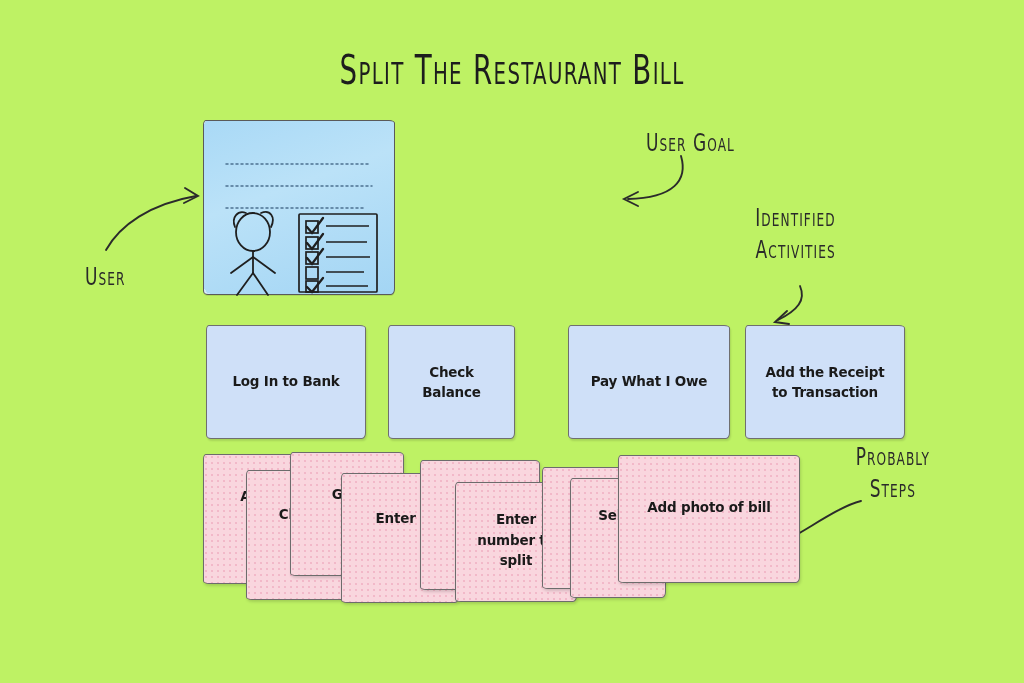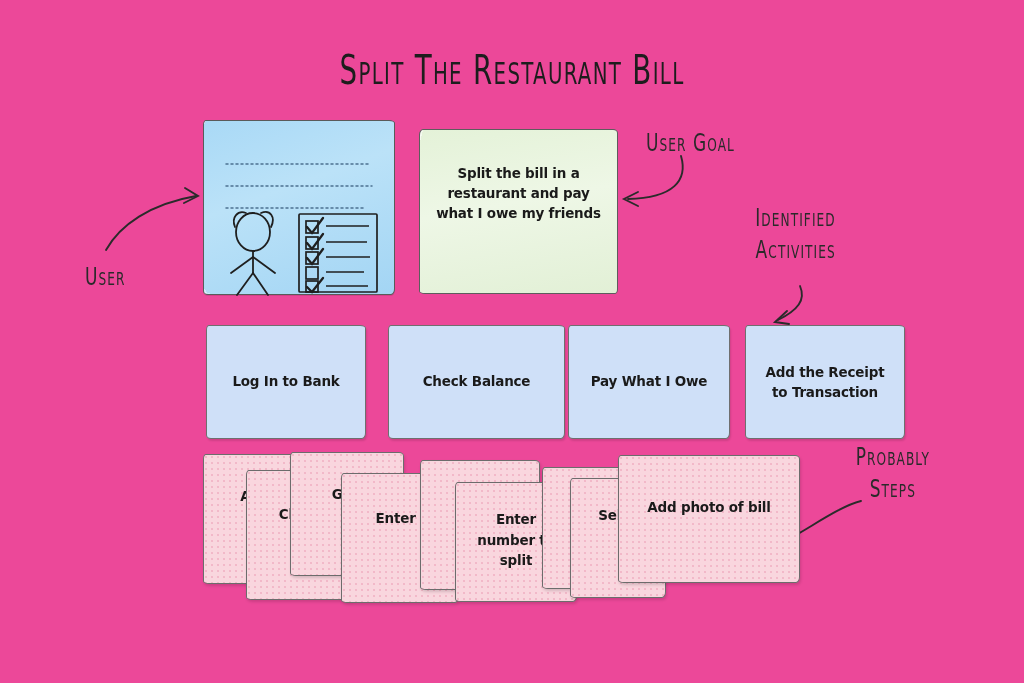--- a/index.html
+++ b/index.html
@@ -12,21 +12,21 @@
     height: 683px;
     overflow: hidden;
     font-family: "DejaVu Sans", sans-serif;
     position: relative;
   }
 
   #canvas {
     position: relative;
     width: 1024px;
     height: 683px;
-    background: #ec4899;
+    background: #bef264;
   }
 
   
   .title {
     position: absolute;
     left: 0;
     top: 46px;
     width: 1024px;
     text-align: center;
     font-family: "DejaVu Sans Condensed", "Liberation Sans Narrow", "Liberation Sans", sans-serif;
@@ -105,21 +105,21 @@
 
   
   .activity {
     top: 325px; height: 114px;
     background: #cfe0f8;
     border: 1.3px solid #6f6f6f;
     border-radius: 3px 6px 4px 5px / 5px 3px 6px 4px;
     box-shadow: 1px 2px 2px rgba(0,0,0,0.12);
   }
   #act-0 { left: 206px; width: 160px; }
-  #act-1 { left: 388px; width: 177px; justify-content: center; }
+  #act-1 { left: 388px; width: 127px; justify-content: center; }
   #act-2 { left: 568px; width: 162px; }
   #act-3 { left: 745px; width: 160px; }
 
   
   .step {
     background:
       radial-gradient(circle at 2px 2px, rgba(233,150,175,.45) 0.9px, rgba(0,0,0,0) 1.1px) 0 0/6px 6px,
       #f9d6de;
     border: 1.3px solid #6c6c6c;
     border-radius: 3px 5px 4px 6px / 5px 4px 6px 3px;
@@ -239,23 +239,20 @@
         <g stroke-width="2.3" stroke-linecap="round">
           <path d="M103 106 L 108 112 L 119 97"></path>
           <path d="M103 122 L 108 128 L 119 113"></path>
           <path d="M103 137 L 108 143 L 119 128"></path>
           <path d="M103 166 L 108 171 L 119 157"></path>
         </g>
       </g>
     </svg>
   </div>
 
-  <div class="note" id="goal-sticky">
-    <div class="label">Split the bill in a restaurant and pay what I owe my friends</div>
-  </div>
 
   <div class="note activity" id="act-0">
     <div class="label">Log In to Bank</div>
   </div>
   <div class="note activity" id="act-1">
     <div class="label">Check Balance</div>
   </div>
   <div class="note activity" id="act-2">
     <div class="label">Pay What I Owe</div>
   </div>

